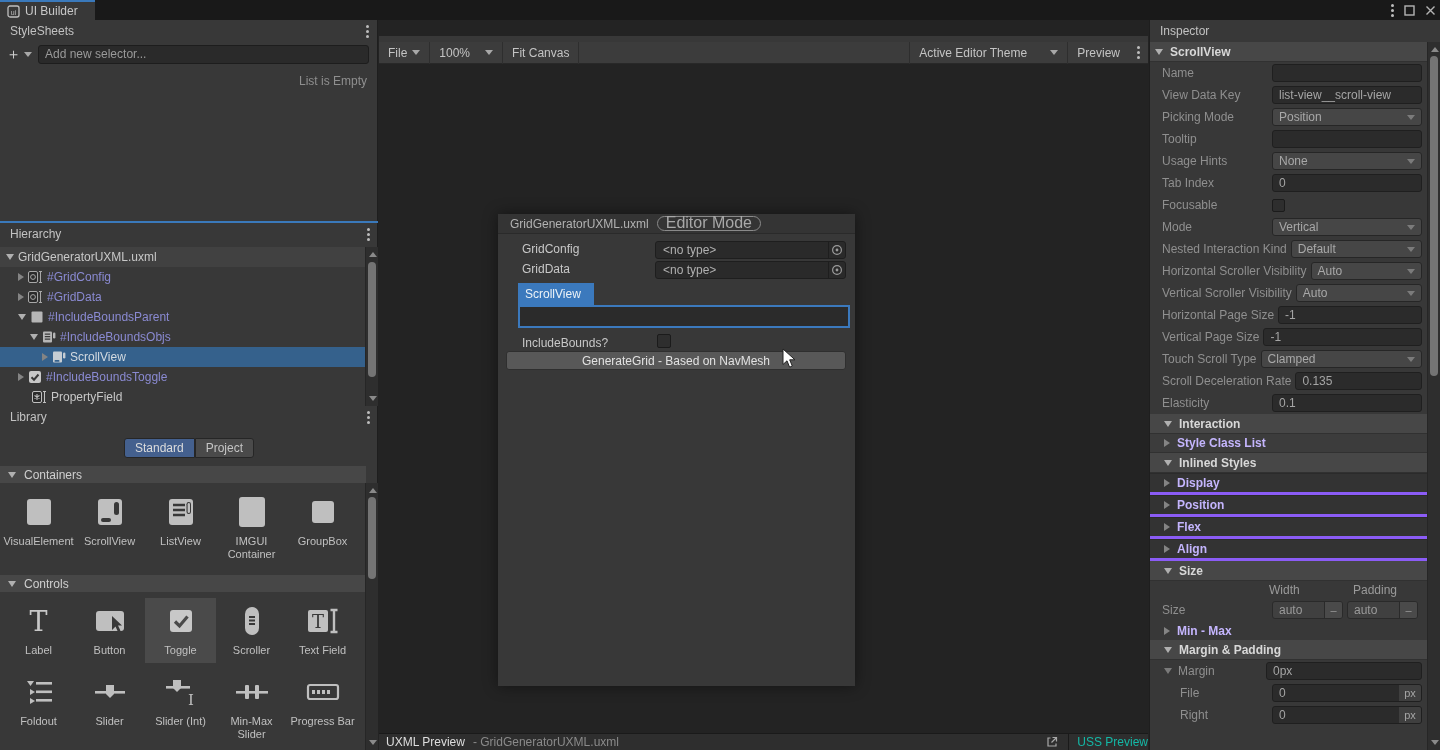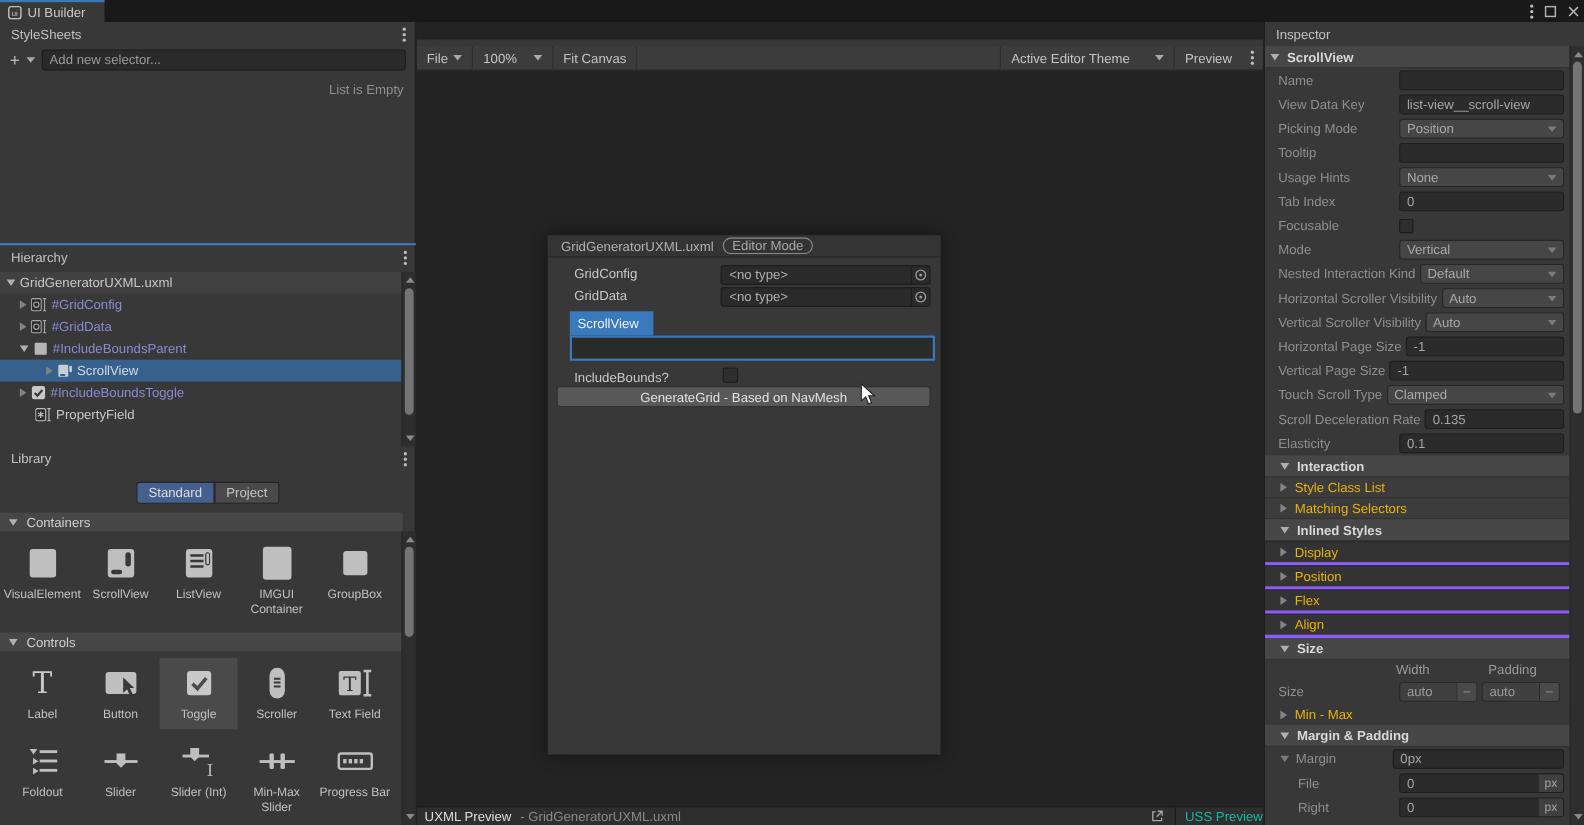--- a/index.html
+++ b/index.html
@@ -63,21 +63,21 @@
   .center { position:absolute; left:379px; top:20px; width:769px; height:730px; background:#232323; }
   .vp-title { position:absolute; left:0; top:16px; width:769px; height:22px; background:#383838; display:flex; align-items:center; padding-left:10px; }
   .vp-toolbar { position:absolute; left:0; top:22px; width:769px; height:22px; background:#3c3c3c; border-bottom:1px solid #282828; display:flex; align-items:center; }
   .tbtn { display:flex; align-items:center; gap:5px; padding:0 9px; height:22px; color:#c4c4c4; cursor:pointer; border-right:1px solid #2e2e2e; }
   .tbtn.noborder { border-right:none; }
   .vp-toolbar .sp { flex:1; }
   .lsep { width:1px; height:22px; background:#2e2e2e; }
   
   .canvas { position:absolute; left:119px; top:194px; width:357px; height:472px; background:#383838; box-shadow:0 0 14px rgba(0,0,0,.45); }
   .canvas-head { height:20px; background:#343434; border-bottom:1px solid #2a2a2a; display:flex; align-items:center; gap:8px; padding-left:12px; color:#b2b2b2; }
-  .mode-pill { border:1px solid #8a8a8a; border-radius:9px; font-size:12px; color:#a8a8a8; padding:0px 8px 1px 8px; line-height:12px; }
+  .mode-pill { border:1px solid #8a8a8a; border-radius:9px; font-size:16px; color:#a8a8a8; padding:0px 8px 1px 8px; line-height:12px; }
   .c-label { position:absolute; left:24px; color:#c8c8c8; }
   .obj-field { position:absolute; left:157px; right:9px; height:18px; background:#2a2a2a; border:1px solid #1e1e1e; border-radius:3px;
     display:flex; align-items:center; color:#b0b0b0; }
   .obj-field .val { flex:1; padding-left:7px; }
   .obj-field .pick { width:17px; height:16px; border-left:1px solid #1e1e1e; display:flex; align-items:center; justify-content:center; }
   .sv-tab { position:absolute; left:20px; top:49px; width:76px; height:22px; background:#3b79bd; color:#ecf2f7; display:flex; align-items:center; padding-left:7px; z-index:3; }
   .sv-rect { position:absolute; left:20px; top:71px; width:332px; height:23px; border:2px solid #3b79bd; background:#2b2b2b; z-index:2; }
   .cb { width:14px; height:14px; background:#2e2e2e; border:1px solid #1b1b1b; border-radius:2px; }
   .gen-btn { position:absolute; left:8px; right:9px; top:117px; height:19px; background:#585858; border:1px solid #2f2f2f; border-radius:3px;
     display:flex; align-items:center; justify-content:center; color:#e2e2e2; cursor:pointer; }
@@ -89,21 +89,21 @@
   
   .insp { position:absolute; left:1149px; top:20px; width:291px; height:730px; background:#383838; border-left:1px solid #1e1e1e; }
   .insp-inner { position:absolute; left:0; top:0; right:13px; bottom:0; overflow:hidden; }
   .isec { height:20px; background:#474747; display:flex; align-items:center; gap:7px; padding-left:5px; font-weight:bold; color:#d8d8d8; border-bottom:1px solid #313131; }
   .isec.sub { padding-left:14px; }
   .irow { height:22px; display:flex; align-items:center; padding:0 5px 0 12px; }
   .irow .ilabel { min-width:106px; margin-right:4px; color:#8f8f8f; white-space:nowrap; }
   .tfield { flex:1; height:18px; background:#2b2b2b; border:1px solid #1f1f1f; border-radius:3px; display:flex; align-items:center; padding:0 6px; color:#a5a5a5; min-width:0; overflow:hidden; white-space:nowrap; }
   .dfield { flex:1; height:18px; background:#464646; border:1px solid #262626; border-radius:3px; display:flex; align-items:center; padding:0 6px; color:#a8a8a8; min-width:0; cursor:pointer; }
   .dfield .sp { flex:1; }
-  .ifold { height:19px; display:flex; align-items:center; gap:7px; padding-left:14px; color:#eab308; background:#3c3c3c; border-bottom:1px solid #313131; cursor:pointer; }
+  .ifold { height:19px; display:flex; align-items:center; gap:7px; padding-left:14px; color:#c4b5fd; background:#3c3c3c; border-bottom:1px solid #313131; cursor:pointer;font-weight:bold; }
   .ifold.dark { background:#333333; border-top:1px solid #2b2b2b; border-bottom:3px solid #8b5cf6; height:22px; }
   .colhead { height:18px; display:flex; align-items:center; padding-left:12px; color:#9a9a9a; }
   .colhead .c1 { margin-left:107px; width:84px; }
   .ufield { display:flex; width:80px; height:18px; background:#404040; border:1px solid #2a2a2a; border-radius:3px; margin-right:4px; }
   .ufield .v { flex:1; padding-left:6px; color:#9a9a9a; display:flex; align-items:center; }
   .ufield .u { width:18px; background:#4a4a4a; border-left:1px solid #2a2a2a; color:#9a9a9a; display:flex; align-items:center; justify-content:center; border-radius:0 2px 2px 0; font-size:11px; cursor:pointer; }
   .pxfield { flex:1; height:18px; background:#2b2b2b; border:1px solid #1f1f1f; border-radius:3px; display:flex; align-items:center; color:#a5a5a5; min-width:0; }
   .pxfield .v { flex:1; padding-left:6px; }
   .pxfield .u { width:22px; height:16px; background:#3f3f3f; color:#a5a5a5; display:flex; align-items:center; justify-content:center; border-radius:0 2px 2px 0; font-size:11px; }
   .insp .sbar { width:13px; }
@@ -189,20 +189,29 @@
               <path d="M12.5 1.5 v11 M11 1.5 h3 M11 12.5 h3" stroke="#a8a8a8" fill="none"></path>
             </svg>
           <span class="h-label named">#GridData</span>
         </div>
         <div class="h-row" style="padding-left:18px">
           <span class="arr-d"></span>
           <svg width="14" height="14" viewBox="0 0 14 14" class="h-ico">
               <rect x="1.5" y="1.5" width="11" height="11" rx="1" fill="#b6b6b6"></rect>
             </svg>
           <span class="h-label named">#IncludeBoundsParent</span>
+        </div>
+        <div class="h-row" style="padding-left:30px">
+          <span class="arr-d"></span>
+          <svg width="14" height="14" viewBox="0 0 14 14" class="h-ico">
+              <rect x="1" y="1.5" width="9" height="11" rx="1" fill="#b6b6b6"></rect>
+              <path d="M2.8 4.2 h5.4 M2.8 6.7 h5.4 M2.8 9.2 h5.4" stroke="#383838" stroke-width="1.2"></path>
+              <rect x="11" y="2.5" width="2.4" height="6" rx="1.2" fill="#b6b6b6"></rect>
+            </svg>
+          <span class="h-label named">#IncludeBoundsObjs</span>
         </div>
         <div class="h-row sel" style="padding-left:42px">
           <span class="arr-r"></span>
           <svg width="14" height="14" viewBox="0 0 14 14" class="h-ico">
               <rect x="1" y="1.5" width="9" height="11" rx="1" fill="#c6cdd3"></rect>
               <rect x="11" y="2.5" width="2.4" height="6" rx="1.2" fill="#c6cdd3"></rect>
               <rect x="2.5" y="10" width="5" height="1.8" rx="0.9" fill="#35618c"></rect>
             </svg>
           <span class="h-label">ScrollView</span>
         </div>
@@ -605,24 +614,20 @@
       </div>
 
       <div class="isec sub">
         <span class="arr-d"></span>
           <span>Interaction</span>
       </div>
       <div class="ifold">
         <span class="arr-r"></span>
           <span>Style Class List</span>
       </div>
-      <div class="ifold">
-        <span class="arr-r"></span>
-          <span>Matching Selectors</span>
-      </div>
 
       <div class="isec sub">
         <span class="arr-d"></span>
           <span>Inlined Styles</span>
       </div>
       <div class="ifold dark">
         <span class="arr-r"></span>
           <span>Display</span>
       </div>
       <div class="ifold dark">

